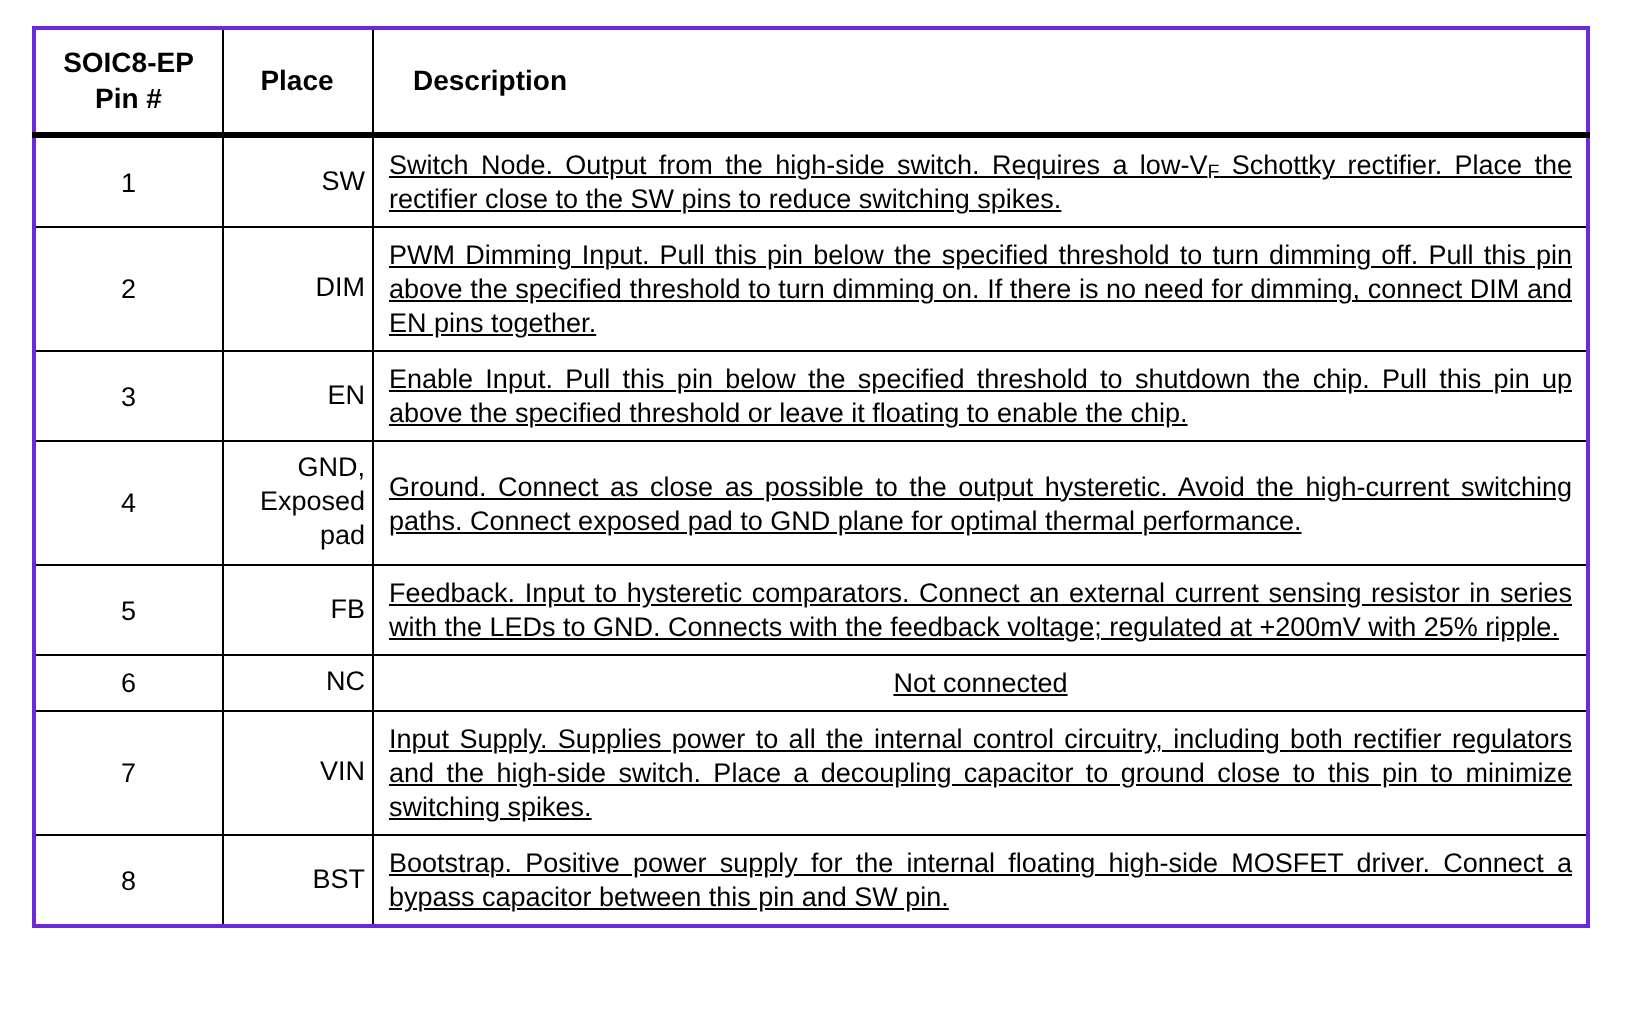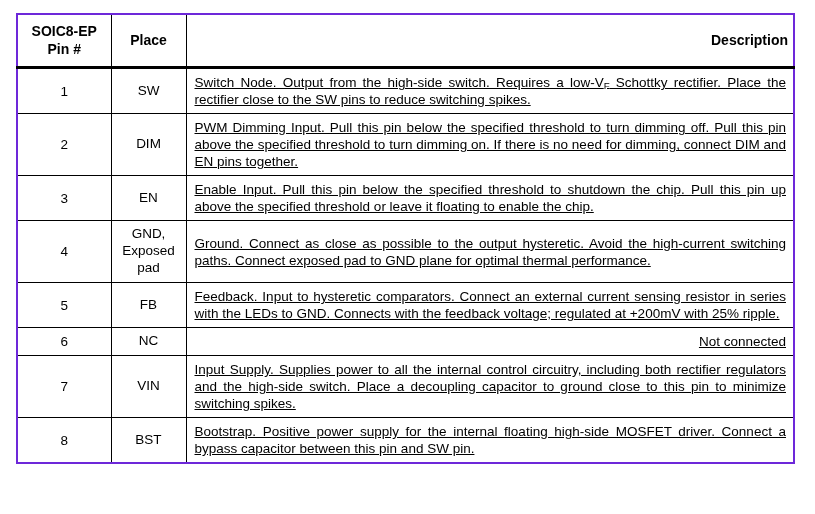--- a/index.html
+++ b/index.html
@@ -47,42 +47,43 @@
     font-size: 14px;
     padding: 7px 5px 8px 5px;
     border-bottom: 3px solid #000000;
     line-height: 1.3;
   }
   #pin-table thead th.h-pin,
   #pin-table thead th.h-name {
     text-align: center;
   }
   #pin-table thead th.h-desc {
-    text-align: right;
-    padding-left: 0;
+    text-align: left;
+    padding-left: 20px;
   }
   
   #pin-table td.cell-pin,
   #pin-table td.cell-name {
     text-align: center;
     padding: 5px 3px;
   }
   #pin-table td.cell-desc {
     text-align: justify;
     text-justify: inter-word;
     padding: 5px 7px 5px 8px;
     hyphens: none;
     text-decoration: underline;
   }
   #pin-table tr.row-short td.cell-desc {
-    text-align: right;
+    text-align: center;
   }
   #pin-table td.cell-name .name-lines {
     display: block;
     line-height: 1.25;
+    text-align: right;
   }
   sub {
     font-size: 0.72em;
     vertical-align: -0.22em;
     line-height: 0;
   }
 </style>
 </head>
 <body>
 

